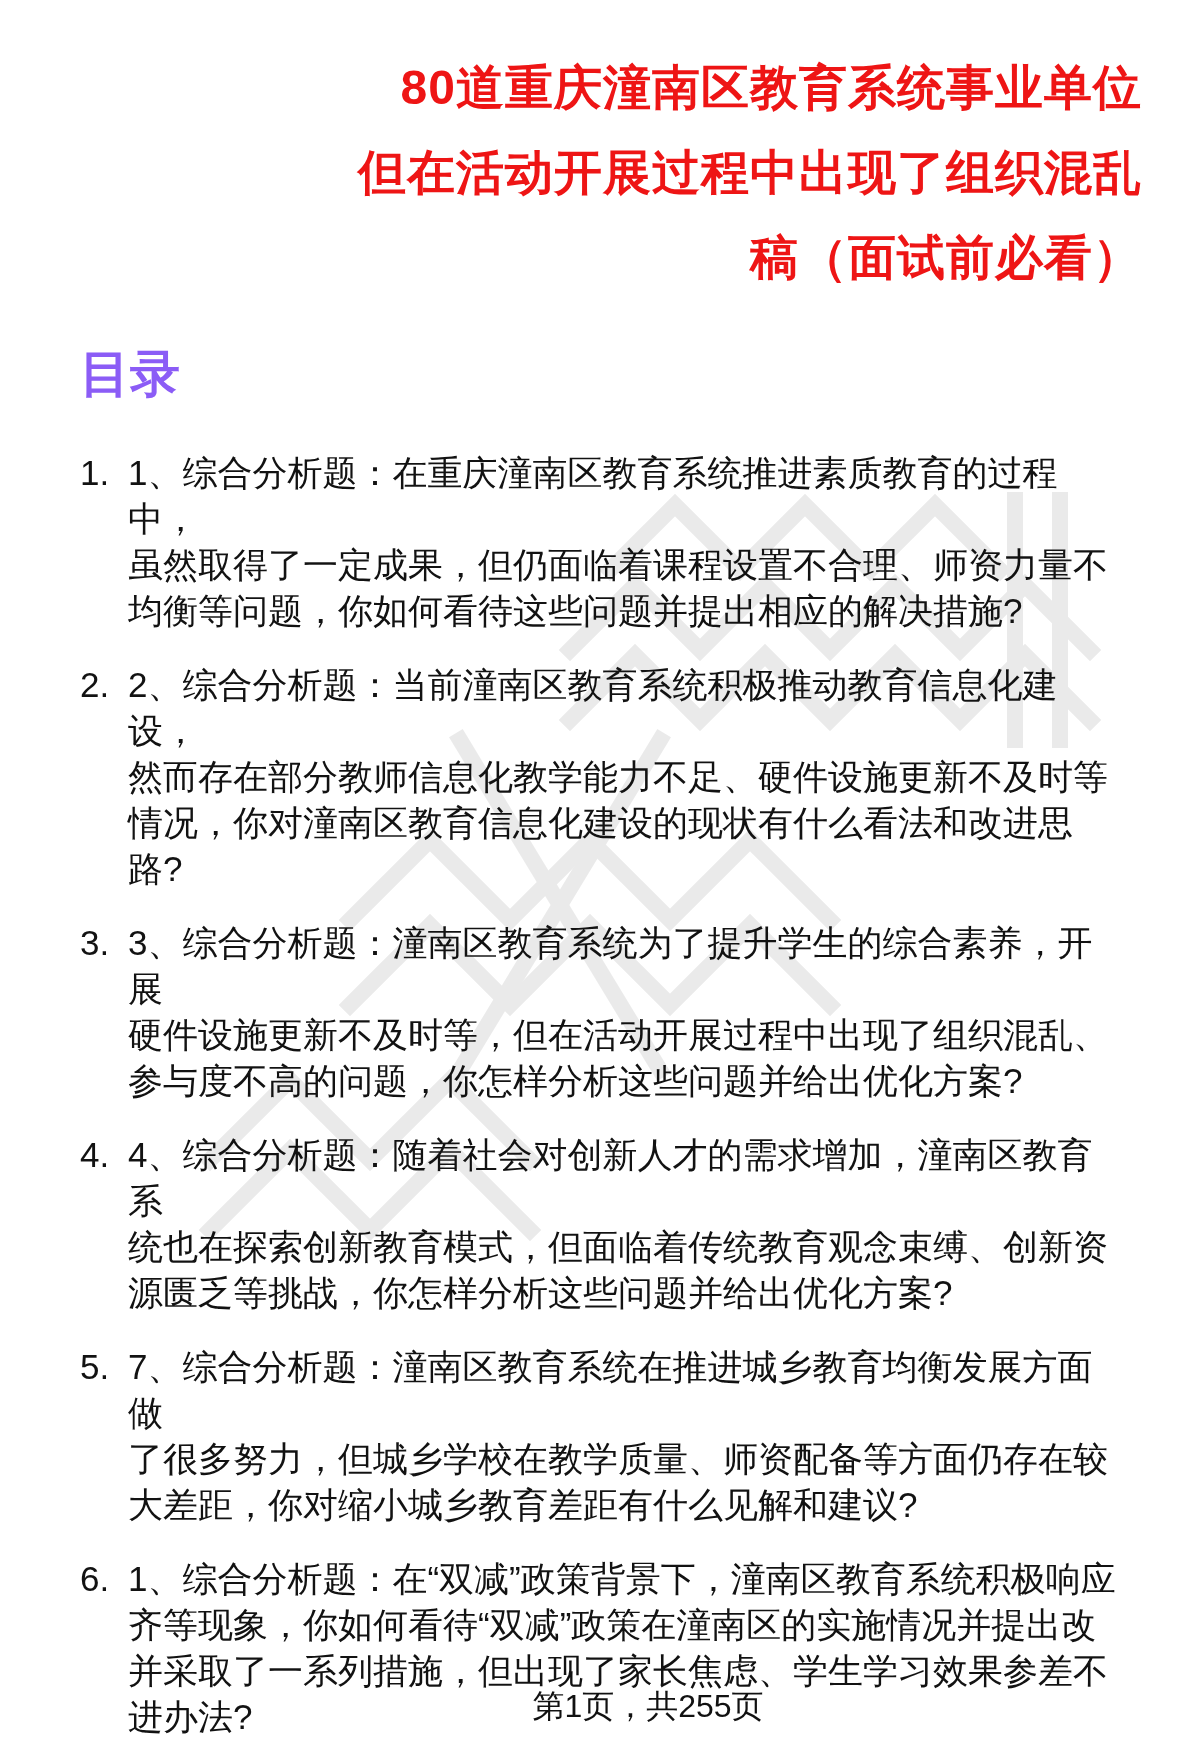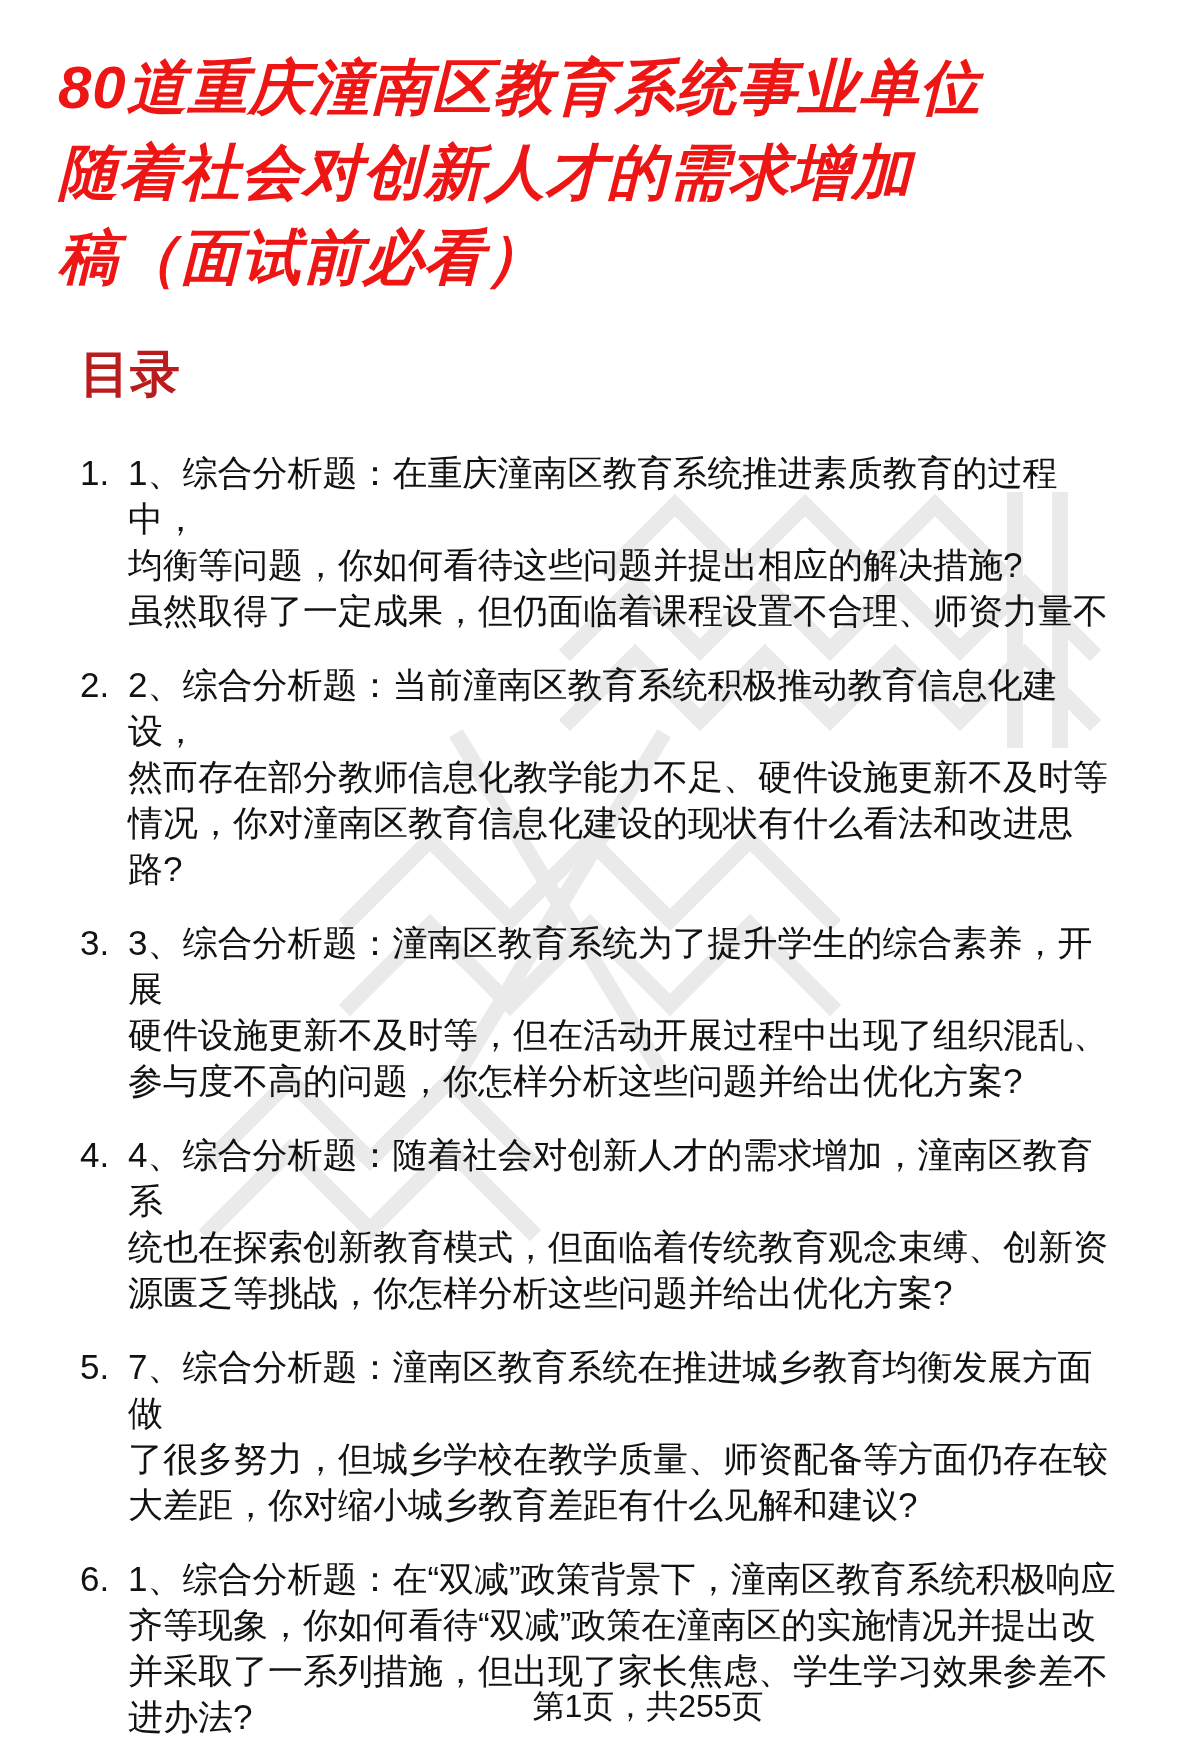--- a/index.html
+++ b/index.html
@@ -7,35 +7,34 @@
     position: relative;
     width: 1200px;
     height: 1755px;
     background: #ffffff;
     overflow: hidden;
     font-family: "Liberation Sans", sans-serif;
     color: #121212;
   }
   .doc-title {
     margin: 45px 58px 0 58px;
-    text-align: left;
+    text-align: right;
     color: #ee1515;
     font-weight: bold;
-    font-size: 60px;
+    font-size: 48px;
     line-height: 85px;
     letter-spacing: 1px;
-    font-style: italic;
   }
   .doc-title .title-line { display: block; }
   .toc-heading {
     margin: 46px 0 0 80px;
     font-size: 50px;
     line-height: 56px;
     font-weight: bold;
-    color: #b91c1c;
+    color: #8b5cf6;
   }
   .toc-list {
     list-style: none;
     counter-reset: tocitem;
     margin: 48px 78px 0 80px;
     padding: 0 0 0 48px;
     font-size: 35px;
     line-height: 46px;
   }
   .toc-list li {
@@ -89,31 +88,31 @@
       <path d="M320,300 L520,630"></path>
       <path d="M520,300 L320,630"></path>
       <path d="M70,720 L150,640 L230,720 L310,640 L390,720"></path>
       <path d="M70,790 L150,710 L230,790 L310,710 L390,790"></path>
     </g>
   </svg>
 
   <div class="content">
     <h1 class="doc-title">
       <span class="title-line">80道重庆潼南区教育系统事业单位</span>
-      <span class="title-line">随着社会对创新人才的需求增加</span>
+      <span class="title-line">但在活动开展过程中出现了组织混乱</span>
       <span class="title-line">稿（面试前必看）</span>
     </h1>
 
     <h2 class="toc-heading">目录</h2>
 
     <ol class="toc-list">
       <li>
         <div>1、综合分析题：在重庆潼南区教育系统推进素质教育的过程中，</div>
+        <div>虽然取得了一定成果，但仍面临着课程设置不合理、师资力量不</div>
         <div>均衡等问题，你如何看待这些问题并提出相应的解决措施?</div>
-        <div>虽然取得了一定成果，但仍面临着课程设置不合理、师资力量不</div>
       </li>
       <li>
         <div>2、综合分析题：当前潼南区教育系统积极推动教育信息化建设，</div>
         <div>然而存在部分教师信息化教学能力不足、硬件设施更新不及时等</div>
         <div>情况，你对潼南区教育信息化建设的现状有什么看法和改进思</div>
         <div>路?</div>
       </li>
       <li>
         <div>3、综合分析题：潼南区教育系统为了提升学生的综合素养，开展</div>
         <div>硬件设施更新不及时等，但在活动开展过程中出现了组织混乱、</div>

